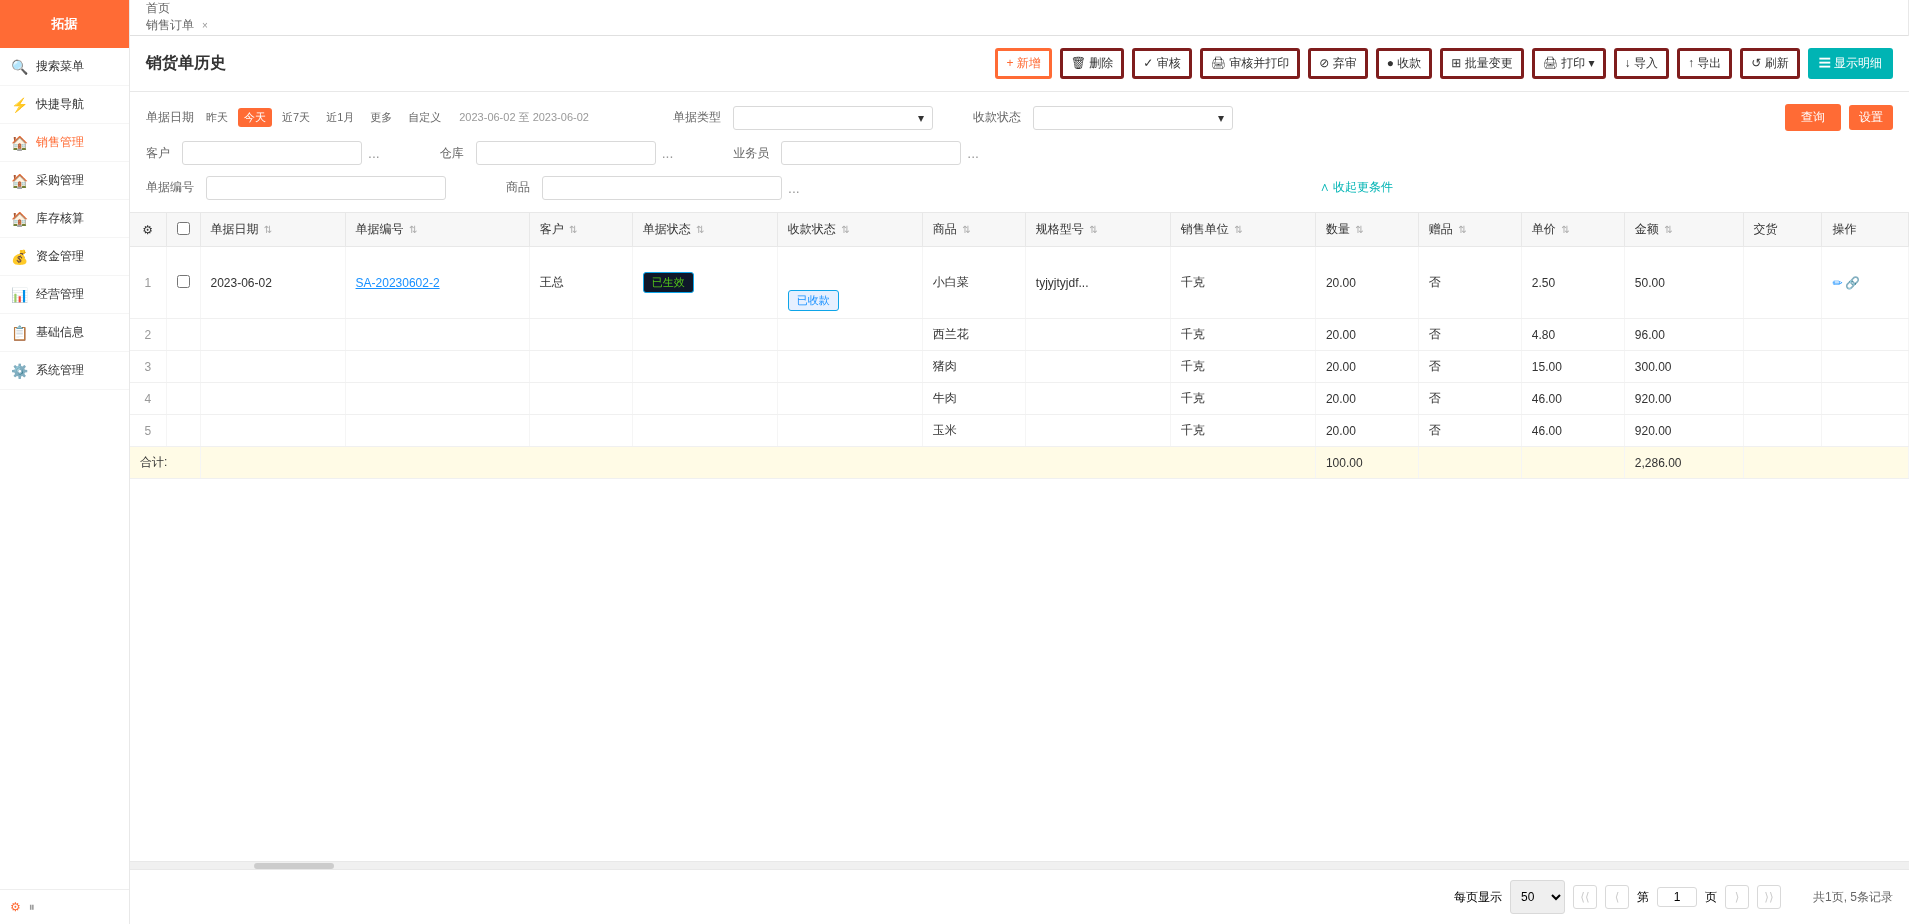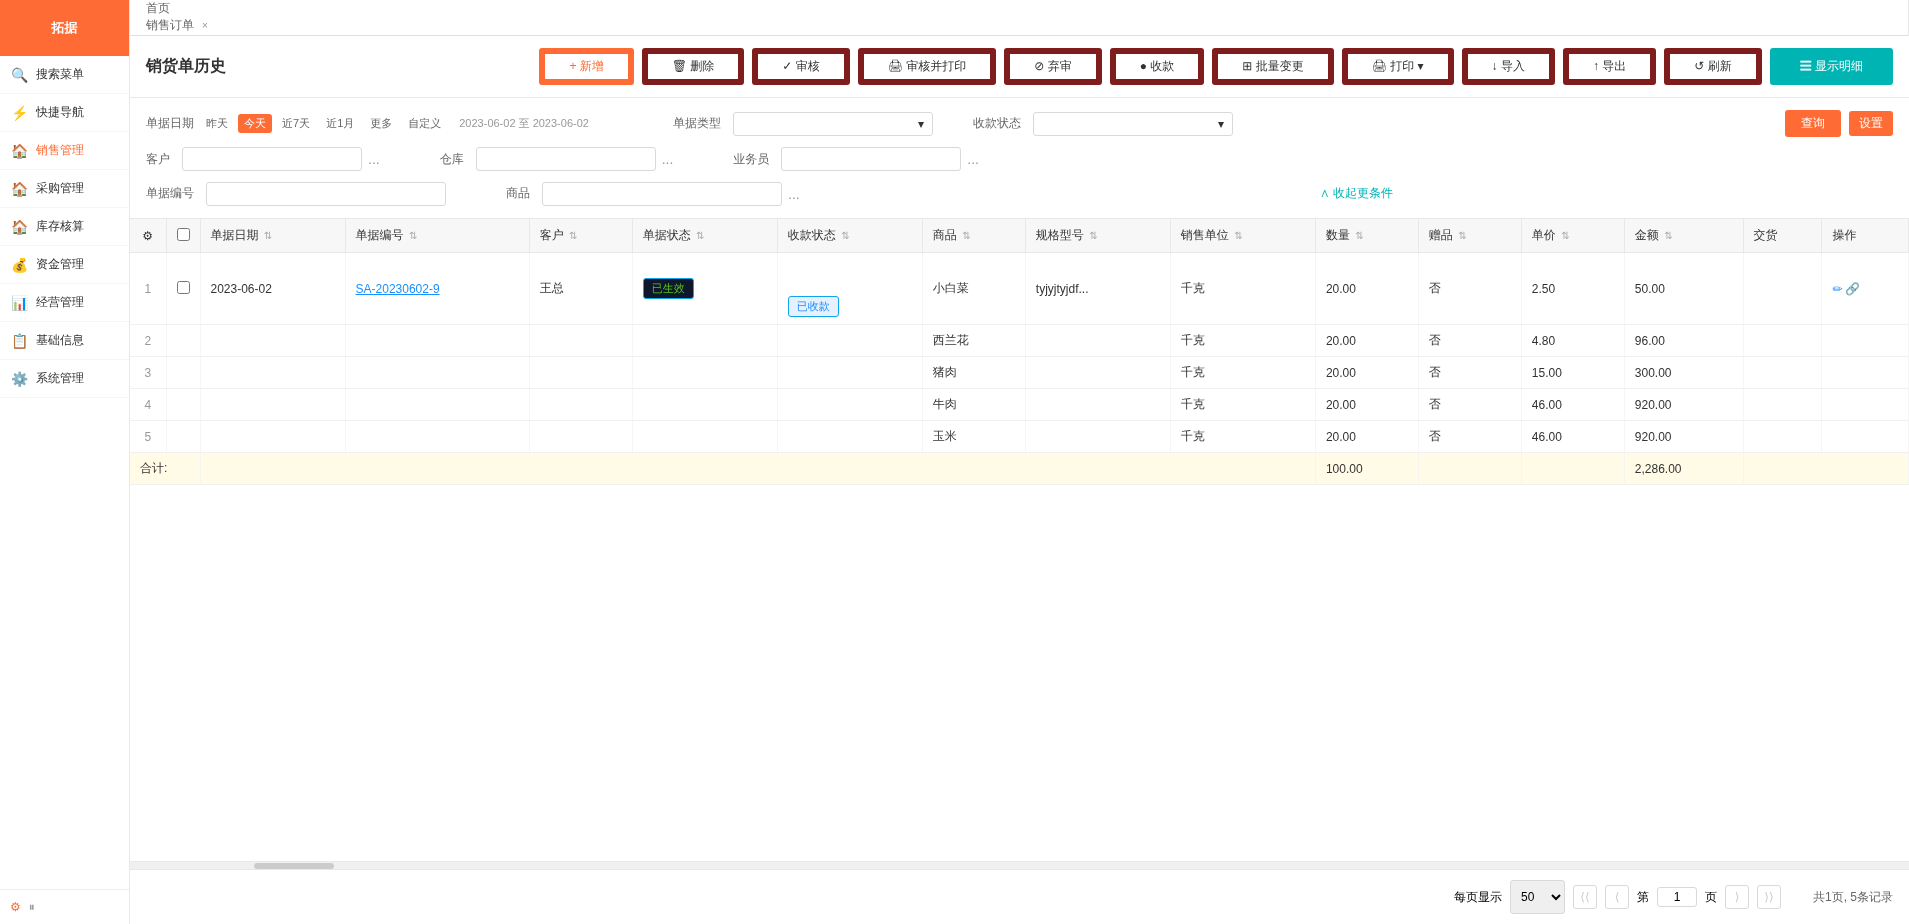--- a/index.html
+++ b/index.html
@@ -8,21 +8,21 @@
     
     .sidebar {
       width: 130px;
       background: #fff;
       border-right: 1px solid #e8e8e8;
       display: flex;
       flex-direction: column;
       flex-shrink: 0;
     }
     .sidebar-logo {
-      height: 56px;
+      height: 48px;
       background: #ff6b35;
       display: flex;
       align-items: center;
       justify-content: center;
       color: #fff;
       font-size: 13px;
       font-weight: bold;
     }
     .sidebar-item {
       display: flex;
@@ -93,22 +93,22 @@
     .page-title { font-size: 16px; font-weight: bold; color: #333; }
     .toolbar {
       display: flex;
       align-items: center;
       gap: 8px;
     }
     .toolbar-btn {
       display: flex;
       align-items: center;
       gap: 3px;
-      padding: 4px 24px;
-      border: 6px solid #7f1d1d;
+      padding: 4px 8px;
+      border: 3px solid #7f1d1d;
       border-radius: 3px;
       background: #fff;
       cursor: pointer;
       font-size: 12px;
       color: #333;
       white-space: nowrap;
     }
     .toolbar-btn.teal { background: #00b4b4; color: #fff; border-color: #00b4b4; }
     .toolbar-btn.orange-border { border-color: #ff6b35; color: #ff6b35; }
     
@@ -504,21 +504,21 @@
             <th>金额 <span class="sort-icon">⇅</span></th>
             <th>交货</th>
             <th>操作</th>
           </tr>
         </thead>
         <tbody id="table-body">
         <tr>
               <td style="text-align:center;color:#999">1</td>
               <td style="text-align:center"><input type="checkbox" style=""></td>
               <td>2023-06-02</td>
-              <td><span class="link-text">SA-20230602-9</span></td>
+              <td><span class="link-text">SA-20230602-2</span></td>
               <td>王总</td>
               <td><span class="badge badge-green">已生效</span></td>
               <td><span class="badge badge-blue">已收款</span></td>
               <td>小白菜</td>
               <td>tyjyjtyjdf...</td>
               <td>千克</td>
               <td>20.00</td>
               <td>否</td>
               <td>2.50</td>
               <td>50.00</td>

